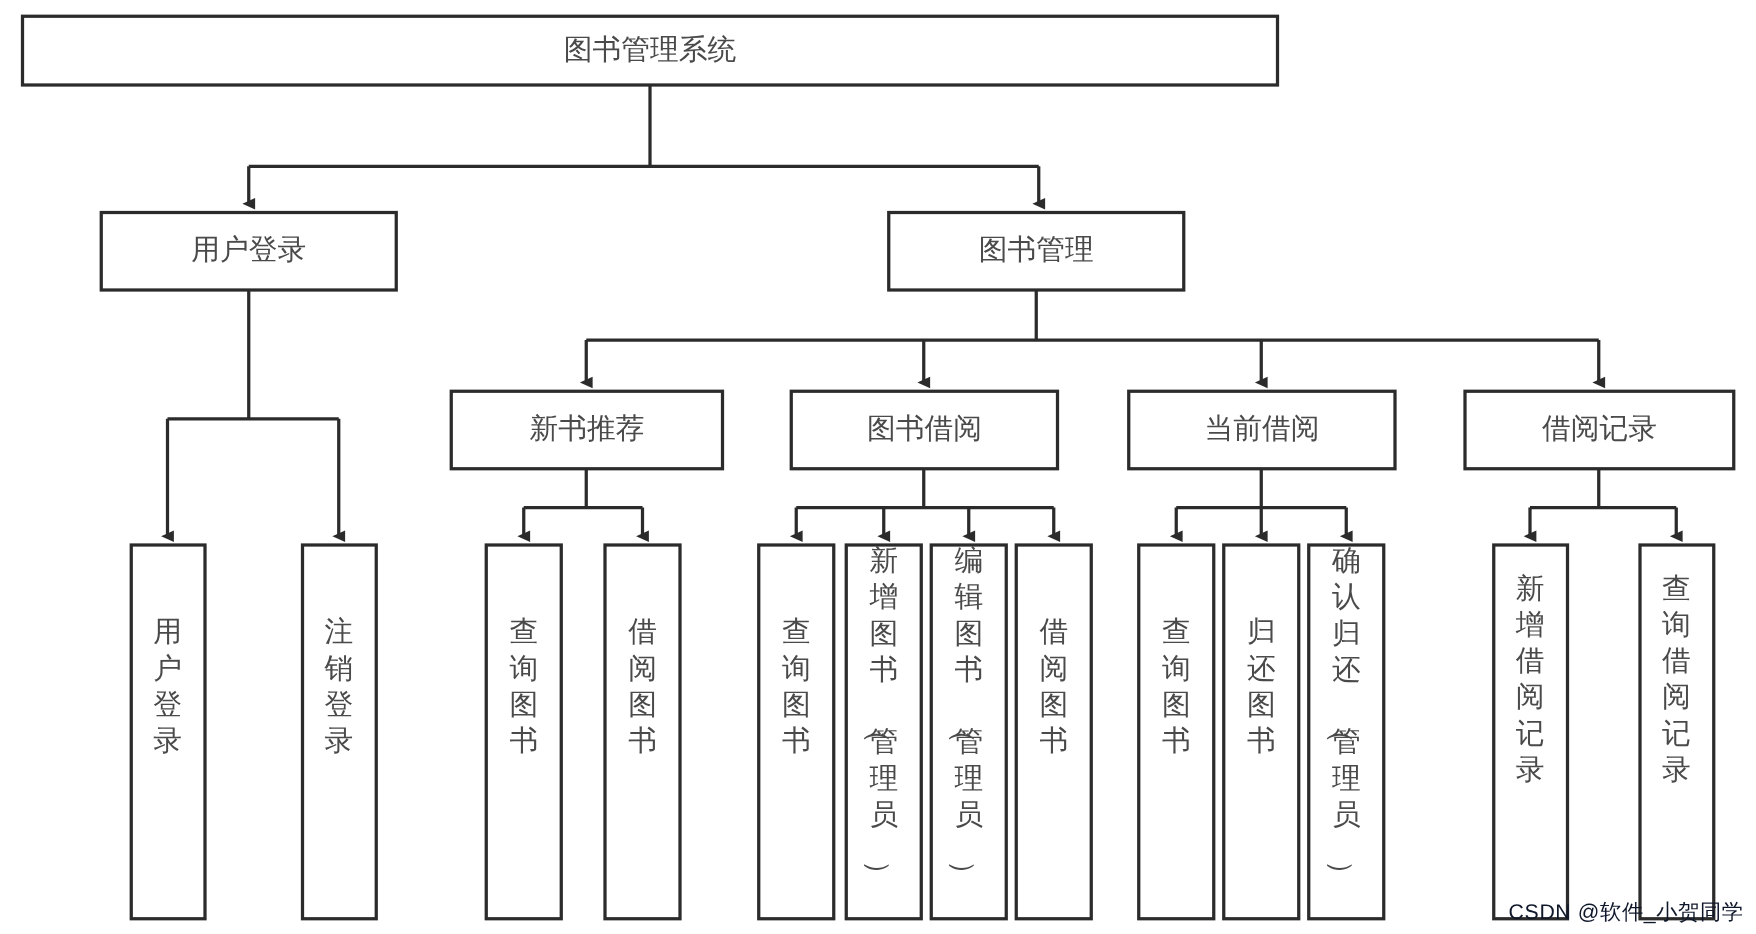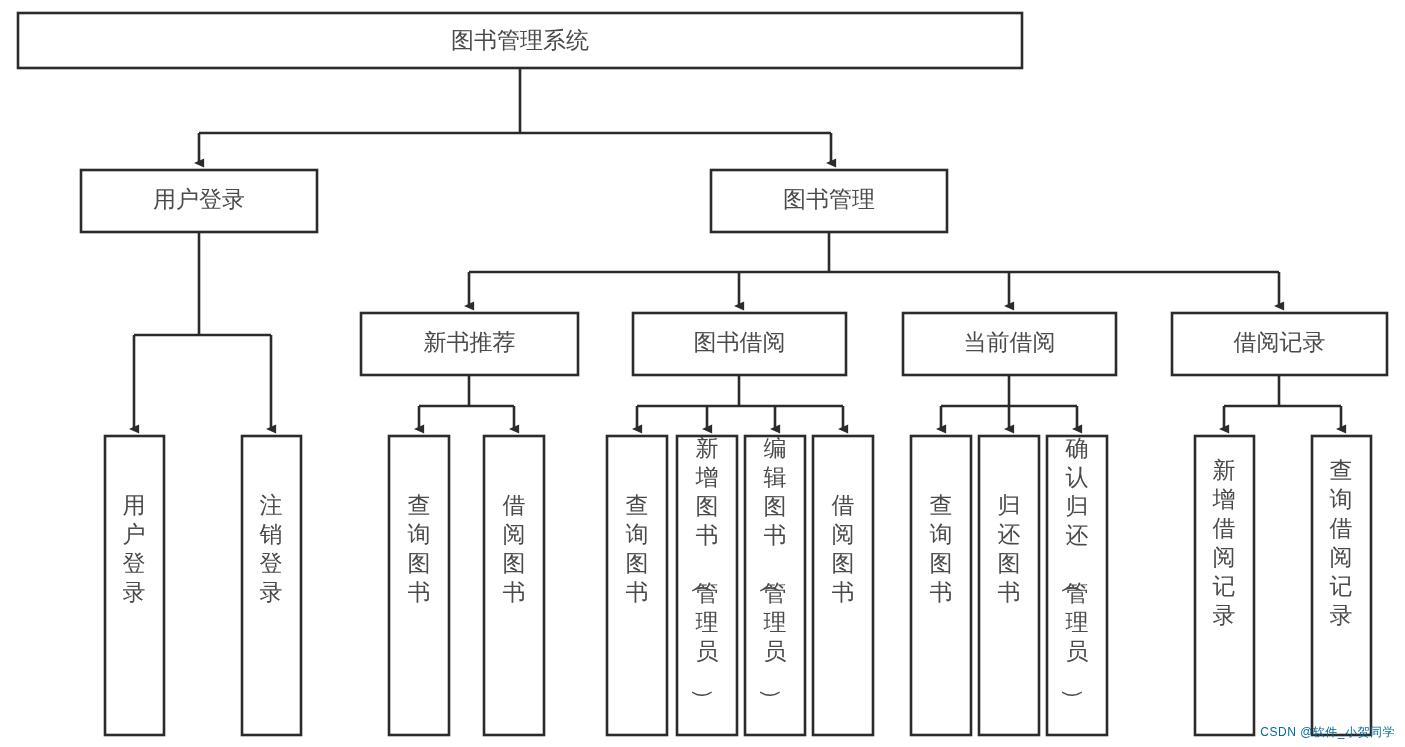--- a/index.html
+++ b/index.html
@@ -43,22 +43,22 @@
     fill: none;
   }
   .arrow-head {
     fill: #2b2b2b;
   }
   .watermark {
     position: absolute;
     right: 10px;
     bottom: 6px;
     font-family: "Liberation Sans", sans-serif;
-    font-size: 12px;
-    color: #0369a1;
+    font-size: 17px;
+    color: #0f172a;
     letter-spacing: 0.5px;
     white-space: nowrap;
     pointer-events: none;
   }
 </style>
 </head>
 <body>
 
 <svg id="diagram" viewBox="0 0 1405 747" xmlns="http://www.w3.org/2000/svg">
 

